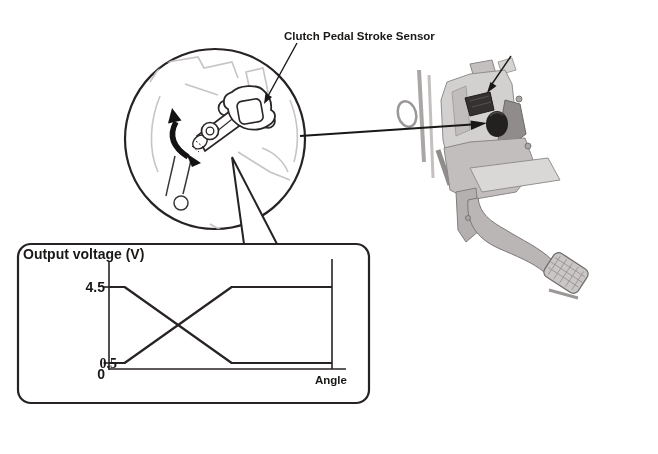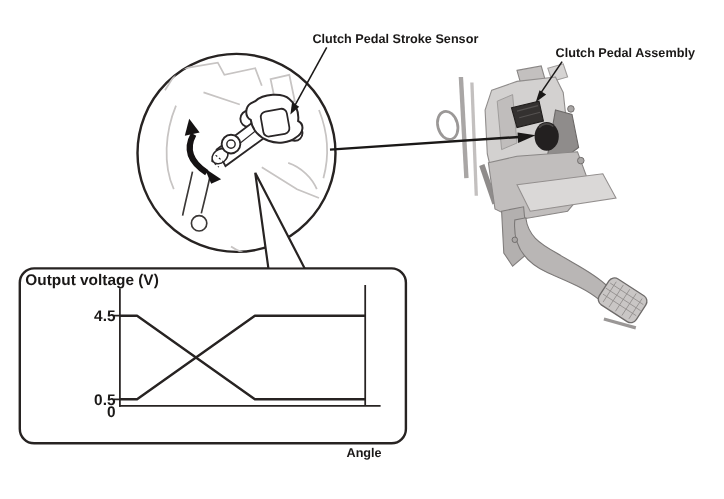--- a/index.html
+++ b/index.html
@@ -155,20 +155,19 @@
     <path d="M103.5,287 L109,287"></path>
     <path d="M103.5,363 L109,363"></path>
   </g>
   <g id="chart-series">
         <polyline points="109.0,287.0 124.6,287.0 231.7,363.0 332.0,363.0" fill="none" stroke="#272322" stroke-width="2.2" stroke-linejoin="round"></polyline>
         <polyline points="109.0,363.0 124.6,363.0 231.7,287.0 332.0,287.0" fill="none" stroke="#272322" stroke-width="2.2" stroke-linejoin="round"></polyline>
       </g>
 </svg>
 
 <div class="lbl" style="left:284px;top:30px;font-size:11.5px;">Clutch Pedal Stroke Sensor</div>
-<div class="lbl" style="left:505px;top:43px;font-size:11.5px;">Clutch Pedal Assembly</div>
 <div class="lbl" style="left:23px;top:248px;font-size:14px;">Output voltage (V)</div>
 <div class="lbl num" style="left:60px;top:281px;">4.5</div>
-<div class="lbl num" style="left:60px;top:357px;">0.5</div>
+<div class="lbl num" style="left:72px;top:357px;font-family:Liberation Serif, serif;">0.5</div>
 <div class="lbl num" style="left:60px;top:368px;">0</div>
-<div class="lbl" style="left:315px;top:374px;font-size:11.5px;margin-top:32px;">Angle</div>
+<div class="lbl" style="left:315px;top:374px;font-size:11.5px;">Angle</div>
 
 </div>
 
 </body></html>

